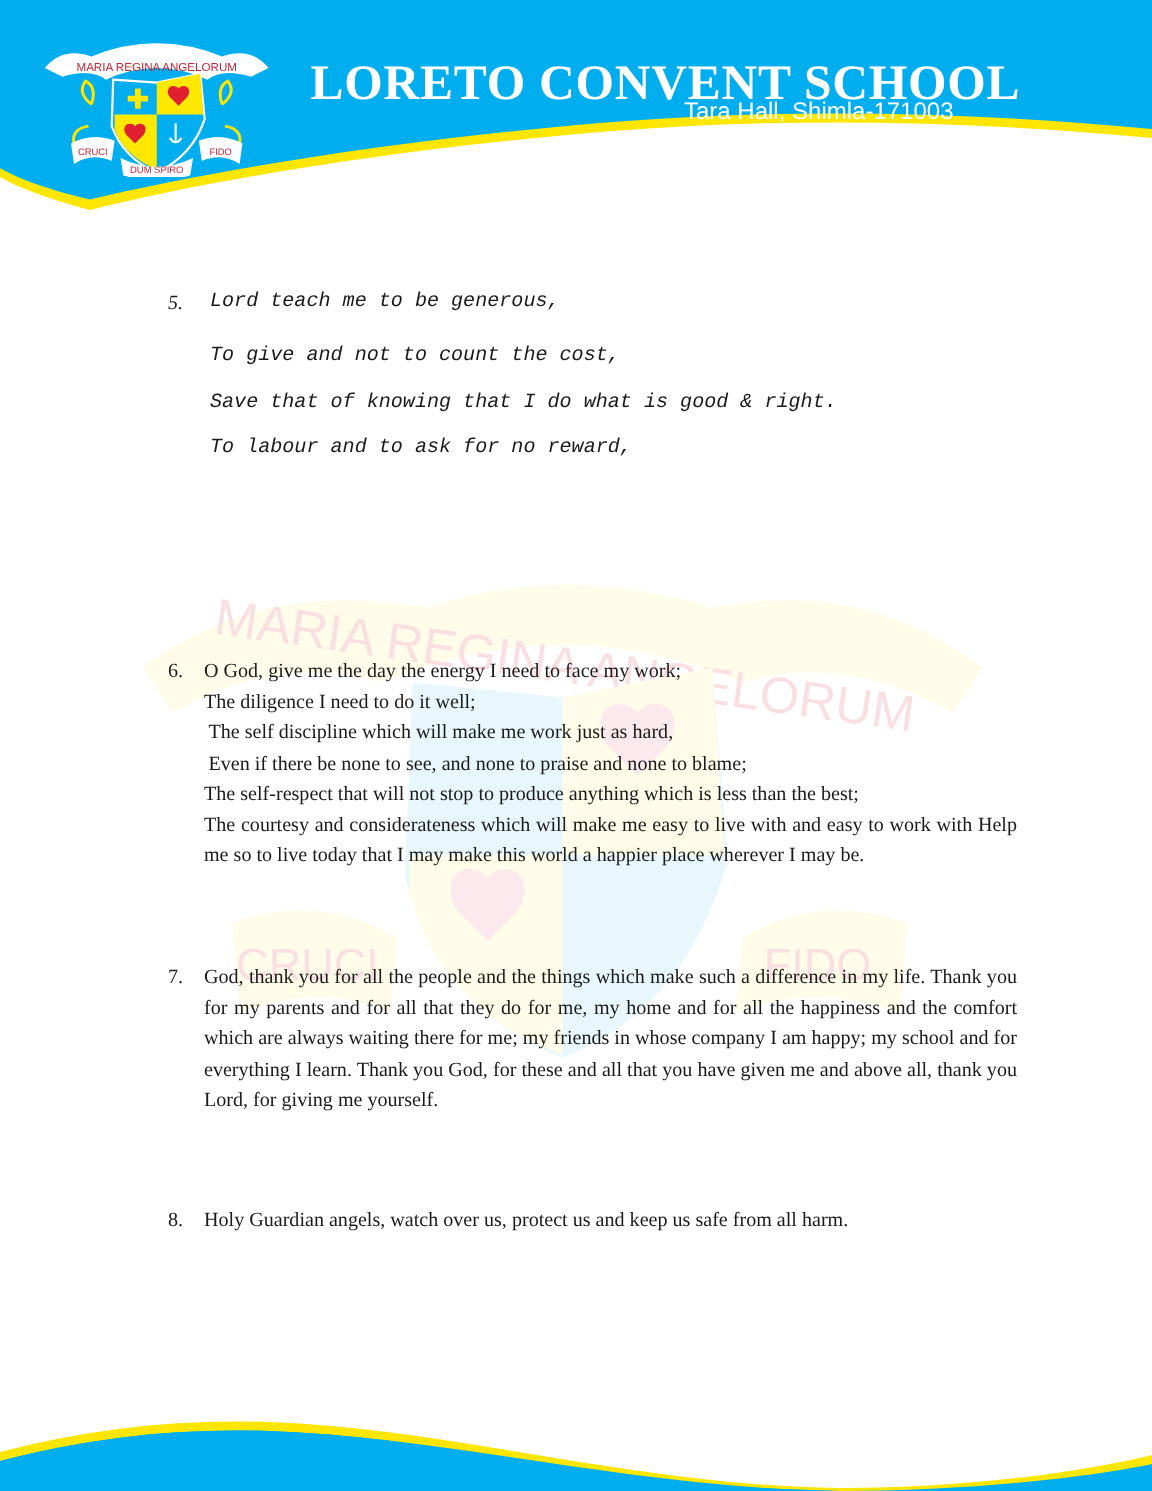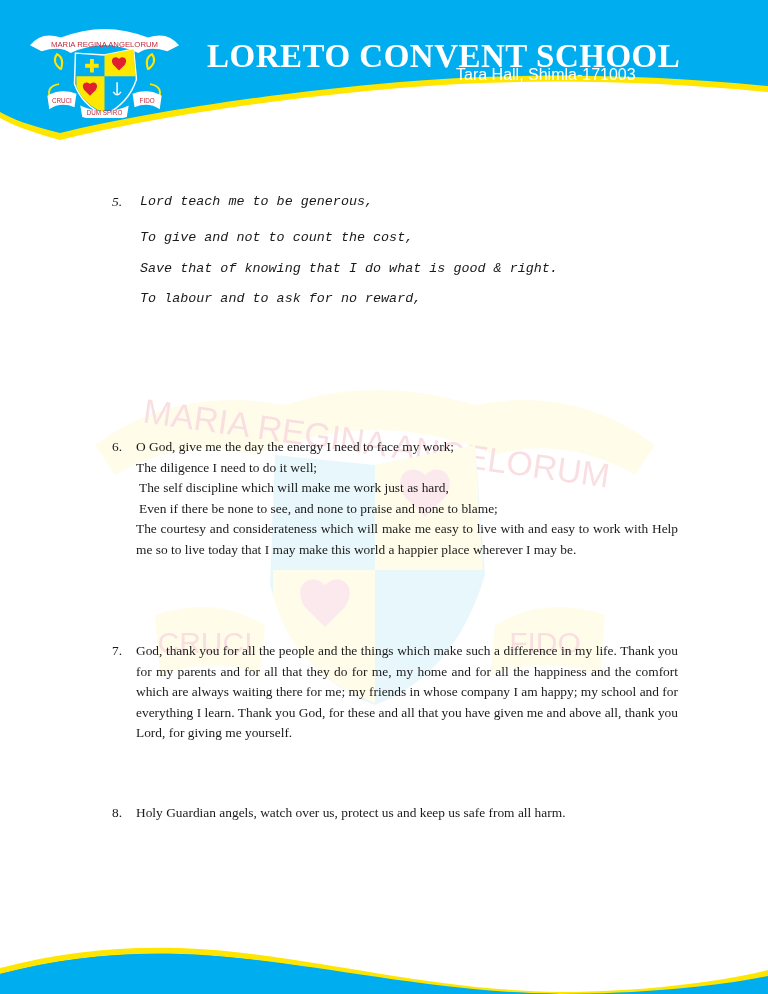--- a/index.html
+++ b/index.html
@@ -93,20 +93,21 @@
     </div>
   </div>
 
   <div class="item" style="top:437px;">
     <span class="num">6.</span>
     <div class="body-text">
       <span class="line">O God, give me the day the energy I need to face my work;</span>
       <span class="line">The diligence I need to do it well;</span>
       <span class="line" style="padding-left:3px;"> The self discipline which will make me work just as hard,</span>
       <span class="line" style="padding-left:3px;font-family:Liberation Serif, serif;"> Even if there be none to see, and none to praise and none to blame;</span>
+      <span class="line">The self-respect that will not stop to produce anything which is less than the best;</span>
       <div>The courtesy and considerateness which will make me easy to live with and easy to work with Help me so to live today that I may make this world a happier place wherever I may be.</div>
     </div>
   </div>
 
   <div class="item" style="top:641px;">
     <span class="num">7.</span>
     <div class="body-text">God, thank you for all the people and the things which make such a difference in my life. Thank you for my parents and for all that they do for me, my home and for all the happiness and the comfort which are always waiting there for me; my friends in whose company I am happy; my school and for everything I learn. Thank you God, for these and all that you have given me and above all, thank you Lord, for giving me yourself.</div>
   </div>
 
   <div class="item" style="top:803px;">

